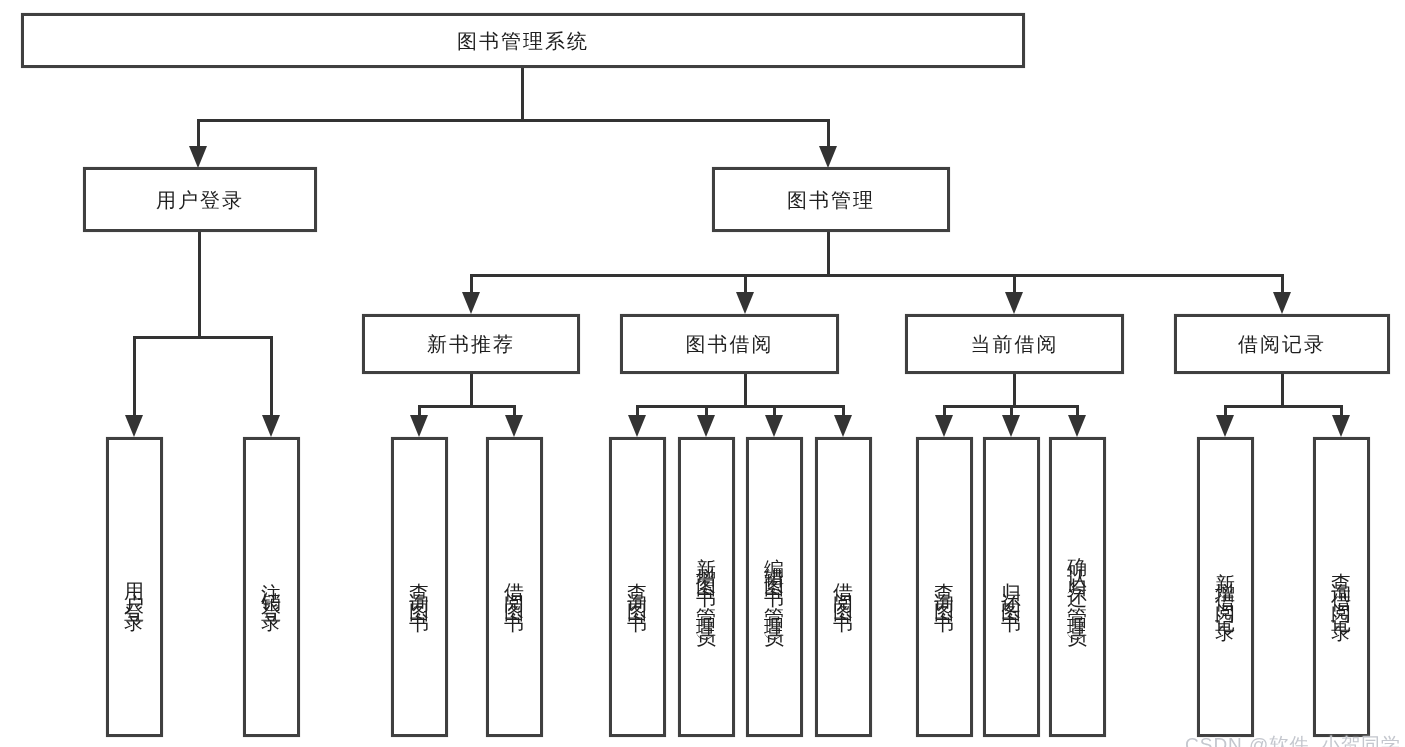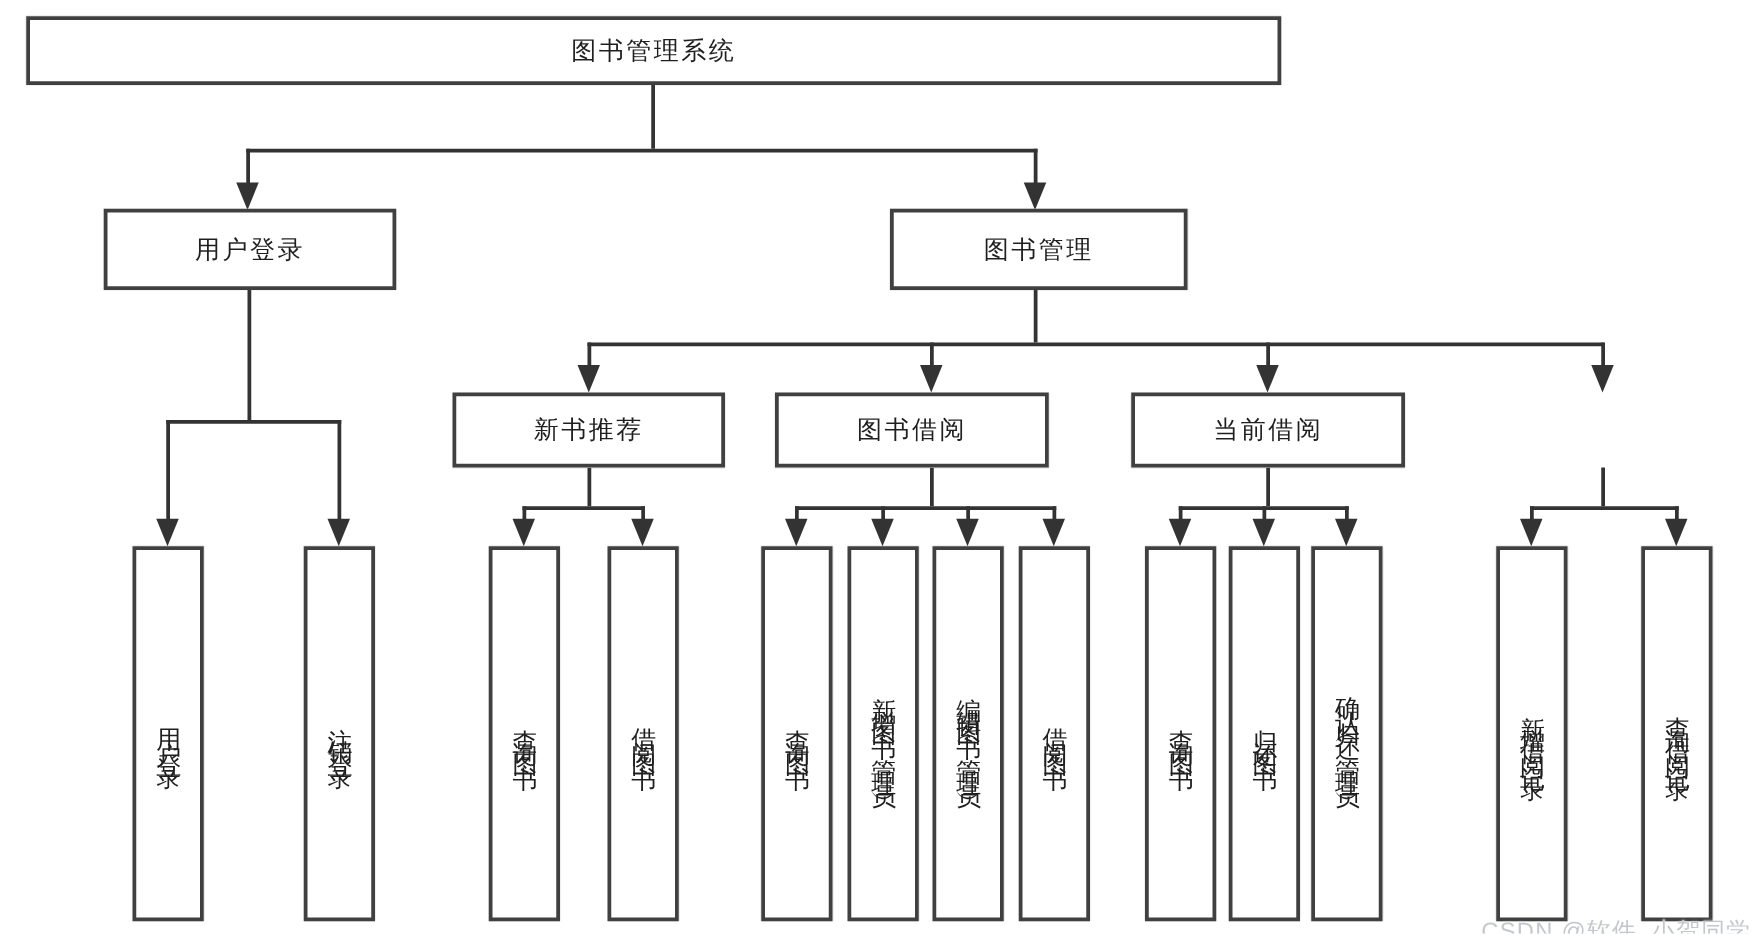--- a/index.html
+++ b/index.html
@@ -111,20 +111,23 @@
 
   <div class="box" style="left:362px;top:314px;width:218px;height:60px">
     <span class="lbl">新书推荐</span>
   </div>
   <div class="box" style="left:620px;top:314px;width:219px;height:60px">
     <span class="lbl">图书借阅</span>
   </div>
   <div class="box" style="left:905px;top:314px;width:219px;height:60px">
     <span class="lbl">当前借阅</span>
   </div>
+  <div class="box" style="left:1174px;top:314px;width:216px;height:60px">
+    <span class="lbl">借阅记录</span>
+  </div>
 
   <div class="box" style="left:106px;top:437px;width:57px;height:300px">
     <span class="vtxt">用户登录</span>
   </div>
   <div class="box" style="left:243px;top:437px;width:57px;height:300px">
     <span class="vtxt">注销登录</span>
   </div>
 
   <div class="box" style="left:391px;top:437px;width:57px;height:300px">
     <span class="vtxt">查询图书</span>

